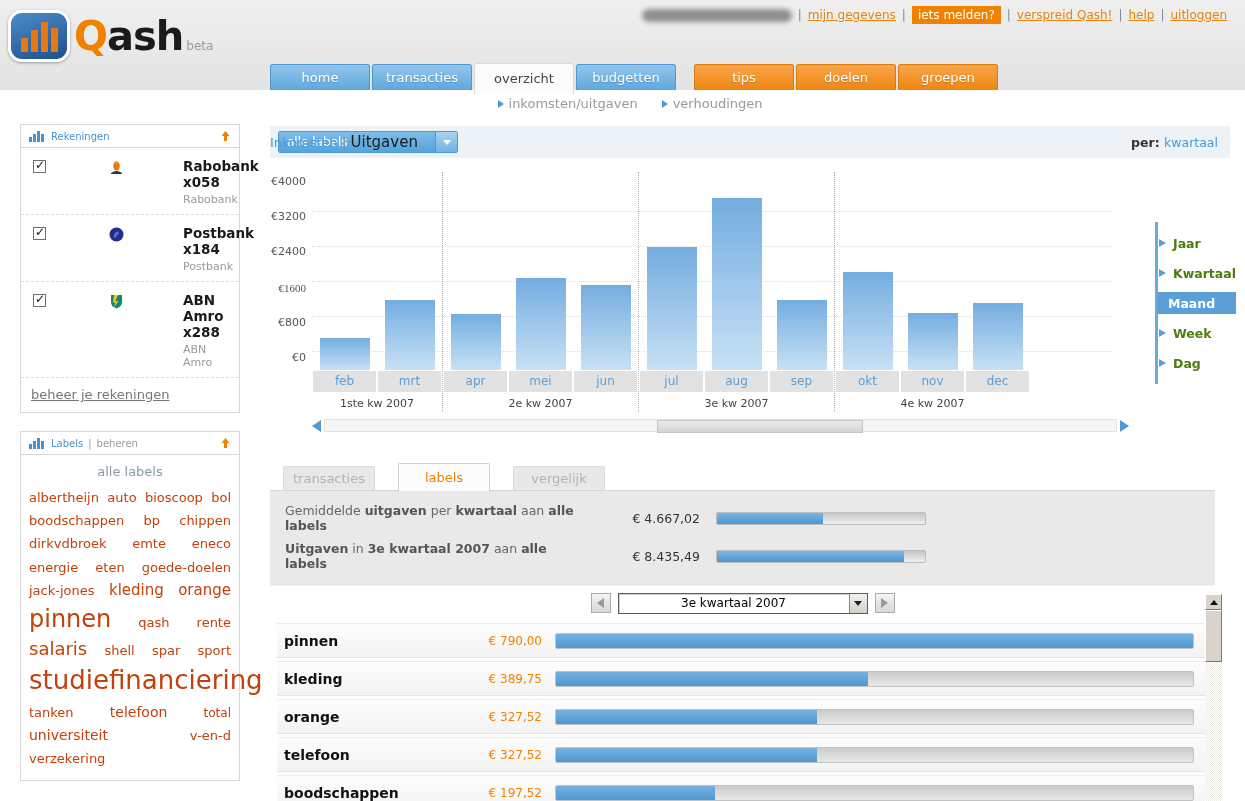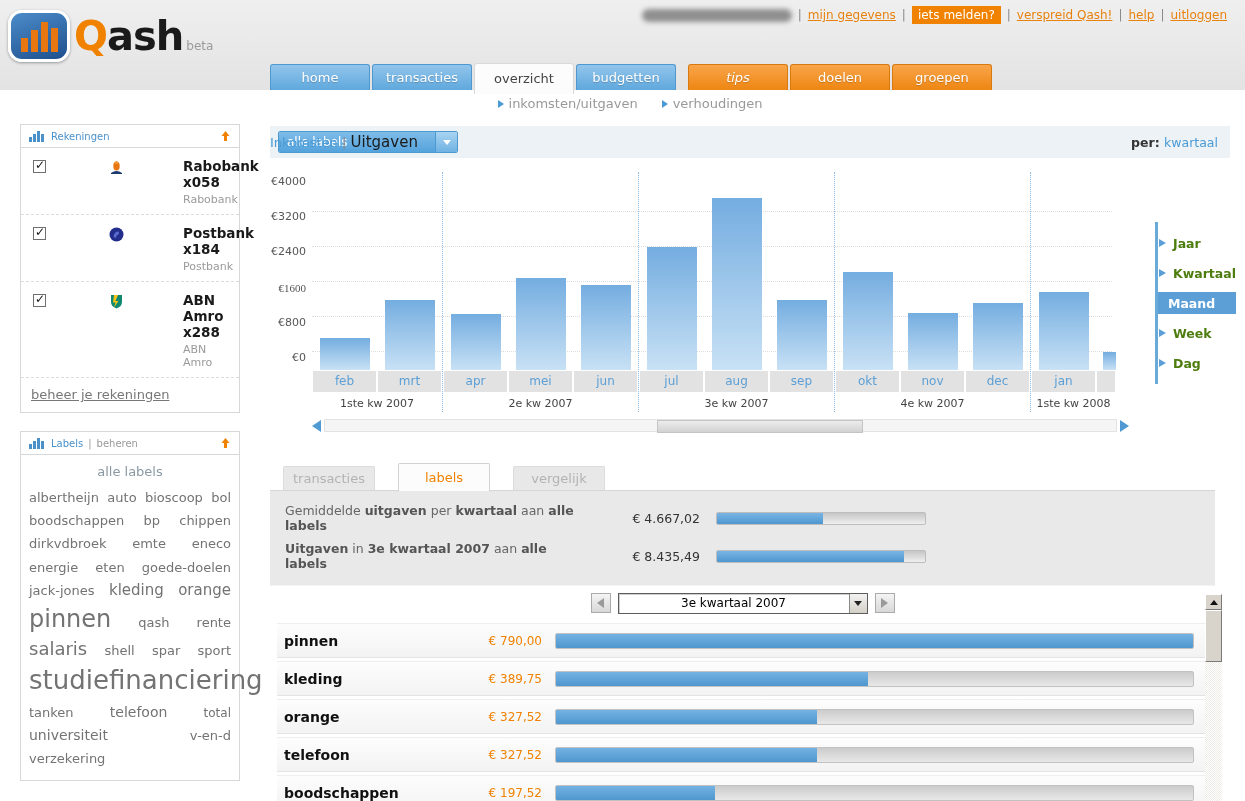--- a/index.html
+++ b/index.html
@@ -23,21 +23,21 @@
   .user-links .sep { color:#888; margin:0 6px; }
   .user-links a { color:#e8820e; text-decoration:underline; cursor:pointer; }
   .user-links a.btn { background:#f08200; color:#fff; text-decoration:none; padding:2px 6px; }
   .redacted { width:150px; height:13px; background:#8f8f8f; border-radius:7px; filter:blur(2.5px); }
 
   .nav-tabs { position:absolute; left:270px; bottom:0; display:flex; align-items:flex-end; }
   .tab { width:100px; height:26px; margin-right:2px; text-align:center; line-height:26px; font-size:13px;
          color:#fff; cursor:pointer; border-radius:3px 3px 0 0; text-shadow:0 1px 1px rgba(0,0,0,.2); }
   .tab.blue { background:linear-gradient(#92c5ec,#5fa8dd); border:1px solid #4f98cf; border-bottom:none; }
   .tab.orange { background:linear-gradient(#f9a54a,#ee8612); border:1px solid #d87a10; border-bottom:none; }
-  .tab.orange.first { margin-left:10px;font-style:italic; }
+  .tab.orange.first { margin-left:16px; }
   .tab.active { background:#fcfcfc; color:#444; height:31px; line-height:29px; border:1px solid #d9d9d9;
                 border-bottom:none; text-shadow:none; position:relative; z-index:3; margin-bottom:-4px; }
 
   .subnav { position:absolute; top:96px; left:270px; width:720px; text-align:center; font-size:13px; color:#999; }
   .subnav span.item { margin:0 12px; cursor:pointer; }
   .subnav .tri { display:inline-block; width:0; height:0; border-left:6px solid #4a9bd5;
                  border-top:4px solid transparent; border-bottom:4px solid transparent; margin-right:5px; }
 
   
   .sidebar { position:absolute; left:20px; top:124px; width:220px; }
@@ -55,21 +55,21 @@
   .cb { width:13px; height:13px; border:1px solid #6f6f6f; background:#fff; position:relative; margin:2px 14px 0 2px;
         cursor:pointer; flex:none; }
   .cb:after { content:"✓"; position:absolute; top:-3px; left:1px; font-size:12px; font-weight:bold; color:#111; }
   .bank-ico { width:17px; height:17px; margin:1px 10px 0 0; flex:none; }
   .acct-name { font-size:13.5px; font-weight:bold; color:#1a1a1a; }
   .acct-sub { font-size:11px; color:#9a9a9a; margin-top:3px; }
   .manage { display:block; padding:9px 10px 10px; font-size:13px; color:#777; text-decoration:underline;
             border-top:1px dashed #ddd; cursor:pointer; }
   .all-labels { text-align:center; color:#8a99a4; font-size:13px; margin:9px 0 4px; }
   .cloud { padding:2px 8px 10px; text-align:justify; text-align-last:justify; line-height:1.45; }
-  .cloud a { color:#737373; text-decoration:none; cursor:pointer; white-space:nowrap; }
+  .cloud a { color:#c2410c; text-decoration:none; cursor:pointer; white-space:nowrap; }
 
   
   .main { position:absolute; left:270px; top:126px; width:960px; }
   .filter-strip { height:32px; background:#edf2f7; display:flex; align-items:center; position:relative; }
   .dropdown { display:flex; margin-left:8px; height:22px; border:1px solid #4d9ad0; border-radius:2px;
               overflow:hidden; cursor:pointer; width:180px; }
   .dropdown .dd-val { flex:1; background:linear-gradient(#7fbce8,#54a3dc); color:#fff; font-size:12px;
                       line-height:20px; padding-left:8px; }
   .dropdown .dd-btn { width:22px; background:linear-gradient(#a9d4f2,#6fb2e3); border-left:1px solid #4d9ad0;
                       display:flex; align-items:center; justify-content:center; }
@@ -376,35 +376,20 @@
                   <div class="cbar" style="height: 67px;"></div>
                 </div>
               </div>
               <div class="mband">
                 <div class="mcell">okt</div>
                 <div class="mcell">nov</div>
                 <div class="mcell">dec</div>
               </div>
               <div class="qlabel">4e kw 2007</div>
             </div>
-            <div class="q-group">
-              <div class="months">
-                <div class="mcol">
-                  <div class="cbar" style="height: 78px;"></div>
-                </div>
-                <div class="mcol partial">
-                  <div class="cbar" style="height: 18px;"></div>
-                </div>
-              </div>
-              <div class="mband">
-                <div class="mcell">jan</div>
-                <div class="mcell partial"></div>
-              </div>
-              <div class="qlabel">1ste kw 2008</div>
-            </div>
           </div>
       </div>
       <div class="h-scroll">
         <div class="h-arrow left"></div>
         <div class="h-track">
             <div class="h-thumb" id="h-thumb" style="left: 42%; width: 26%;"></div>
           </div>
         <div class="h-arrow right"></div>
       </div>
       <div class="period-sel" id="period-sel">

